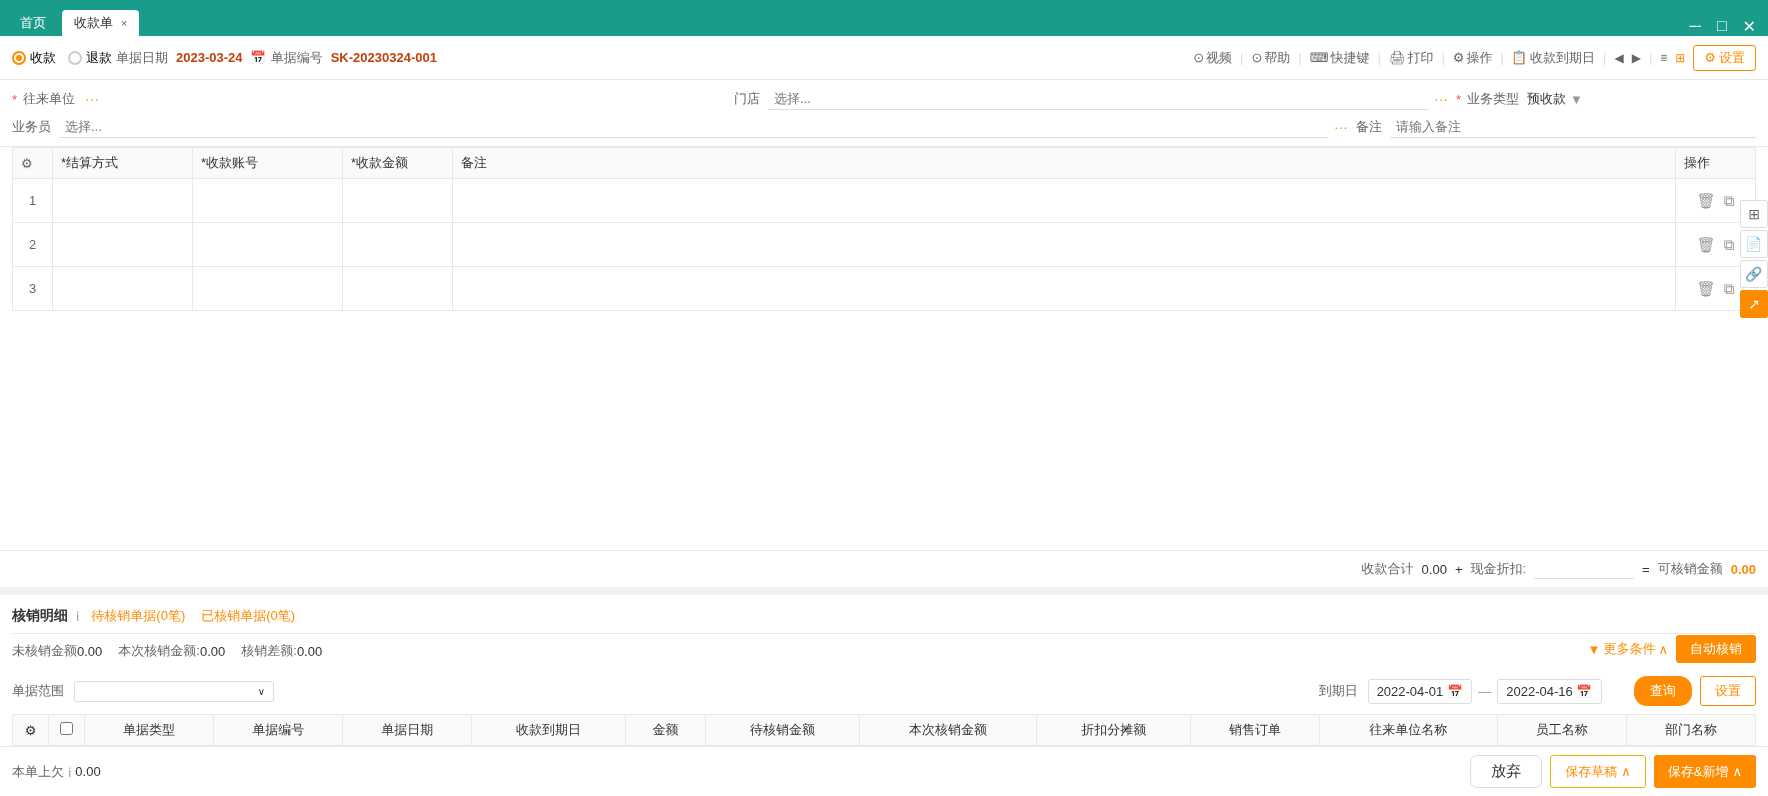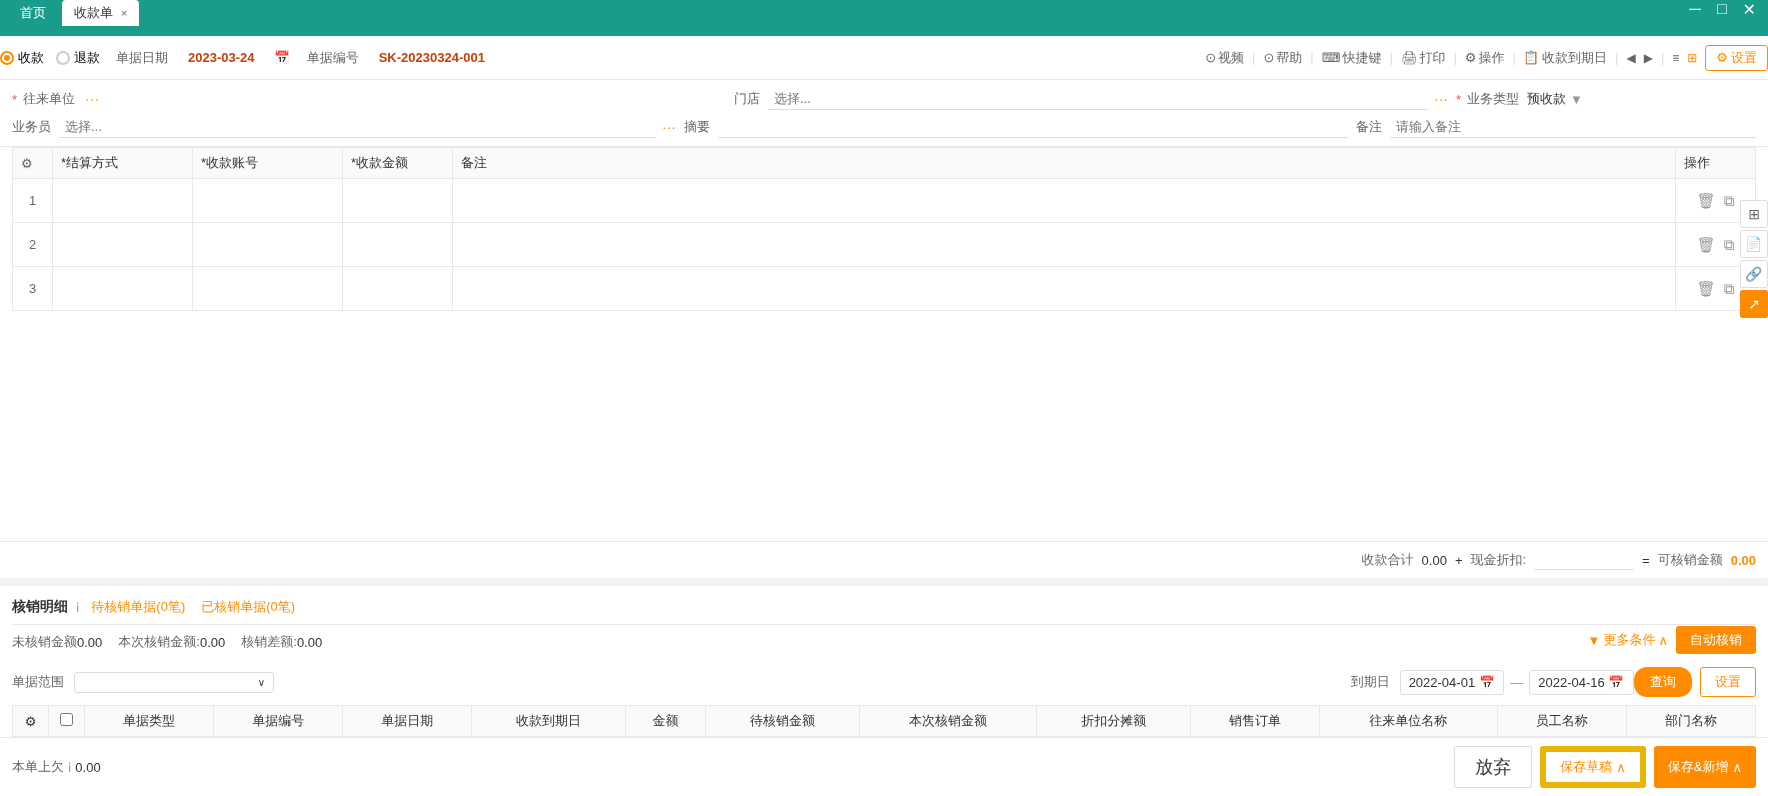--- a/index.html
+++ b/index.html
@@ -1,21 +1,21 @@
 <!DOCTYPE html>
 <html><head>
   <meta charset="utf-8">
   <style>
     * { box-sizing: border-box; margin: 0; padding: 0; font-family: 'Microsoft YaHei', Arial, sans-serif; font-size: 13px; }
     body { background: #f0f2f5; width: 1768px; height: 796px; overflow: hidden; }
 
     
     .tab-bar {
       display: flex;
-      align-items: flex-start;
+      align-items: flex-end;
       background: #1a9c8a;
       height: 36px;
       padding: 0 8px;
       gap: 4px;
     }
     .tab-home {
       color: #fff;
       padding: 4px 12px;
       cursor: pointer;
       font-size: 13px;
@@ -54,23 +54,23 @@
       background: #fff;
       height: calc(796px - 36px);
       display: flex;
       flex-direction: column;
     }
 
     
     .toolbar-row {
       display: flex;
       align-items: center;
-      padding: 6px 0;
+      padding: 6px 12px;
       border-bottom: 1px solid #e8e8e8;
-      gap: 16px;
+      gap: 4px;
       background: #fff;
       min-height: 44px;
     }
     .radio-group { display: flex; align-items: center; gap: 12px; }
     .radio-item { display: flex; align-items: center; gap: 4px; cursor: pointer; }
     .radio-dot { width: 14px; height: 14px; border-radius: 50%; border: 2px solid #ff8c00; display: flex; align-items: center; justify-content: center; }
     .radio-dot.active::after { content: ''; width: 6px; height: 6px; border-radius: 50%; background: #ff8c00; }
     .radio-dot.inactive { border-color: #ccc; }
 
     .field-label { color: #666; margin-right: 4px; }
@@ -236,21 +236,21 @@
       border: none;
       padding: 5px 14px;
       border-radius: 3px;
       cursor: pointer;
       font-size: 13px;
     }
 
     .hexiao-form-row {
       display: flex;
       align-items: center;
-      gap: 0;
+      gap: 32px;
       padding: 8px 0;
       background: #fff;
     }
     .range-field { display: flex; align-items: center; gap: 6px; flex: 1; }
     .range-select {
       border: 1px solid #ddd;
       border-radius: 3px;
       padding: 4px 8px;
       color: #333;
       min-width: 200px;
@@ -319,28 +319,28 @@
       gap: 8px;
     }
     .footer-label { color: #666; font-size: 13px; display: flex; align-items: center; gap: 4px; }
     .footer-value { color: #333; font-weight: 500; }
     .footer-actions { margin-left: auto; display: flex; gap: 8px; }
     .discard-btn {
       background: #fff;
       color: #333;
       border: 1px solid #ddd;
       padding: 6px 20px;
-      border-radius: 2px;
-      cursor: pointer;
-      font-size: 18px;
+      border-radius: 7px;
+      cursor: pointer;
+      font-size: 15px;
     }
     .draft-btn {
       background: #fff;
       color: #ff8c00;
-      border: 6px solid #eab308;
+      border: 1px solid #eab308;
       padding: 6px 14px;
       border-radius: 3px;
       cursor: pointer;
       font-size: 13px;
       display: flex;
       align-items: center;
       gap: 4px;
     }
     .save-new-btn {
       background: #ff8c00;
@@ -489,24 +489,20 @@
           <span class="biz-value">预收款</span>
           <span class="dropdown-arrow">▼</span>
         </div>
       </div>
     </div>
     <div class="form-row">
       <div class="field-group">
         <span class="field-label">业务员</span>
         <input class="form-input" type="text" placeholder="选择..." style="">
         <span class="more-btn">···</span>
-      </div>
-      <div class="field-group">
-        <span class="field-label">摘要</span>
-        <input class="form-input" type="text" style="">
       </div>
       <div class="field-group" style="flex:0 0 400px;">
         <span class="field-label">备注</span>
         <input class="form-input" type="text" placeholder="请输入备注" style="">
       </div>
     </div>
   </div>
 
   <div class="table-section">
     <table class="data-table">

